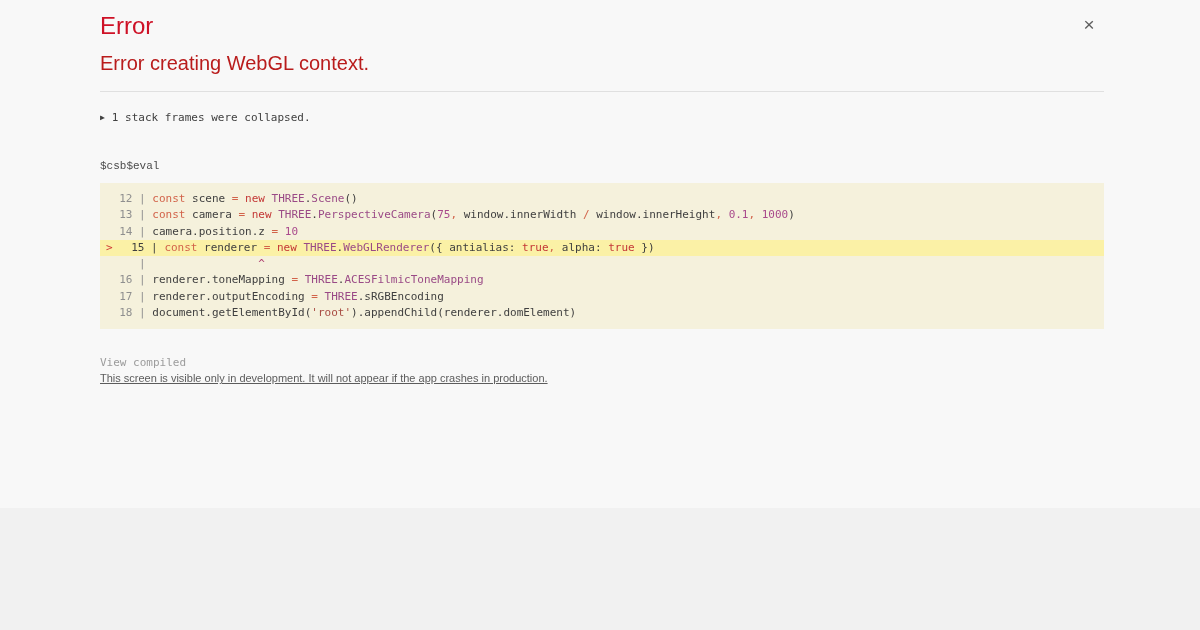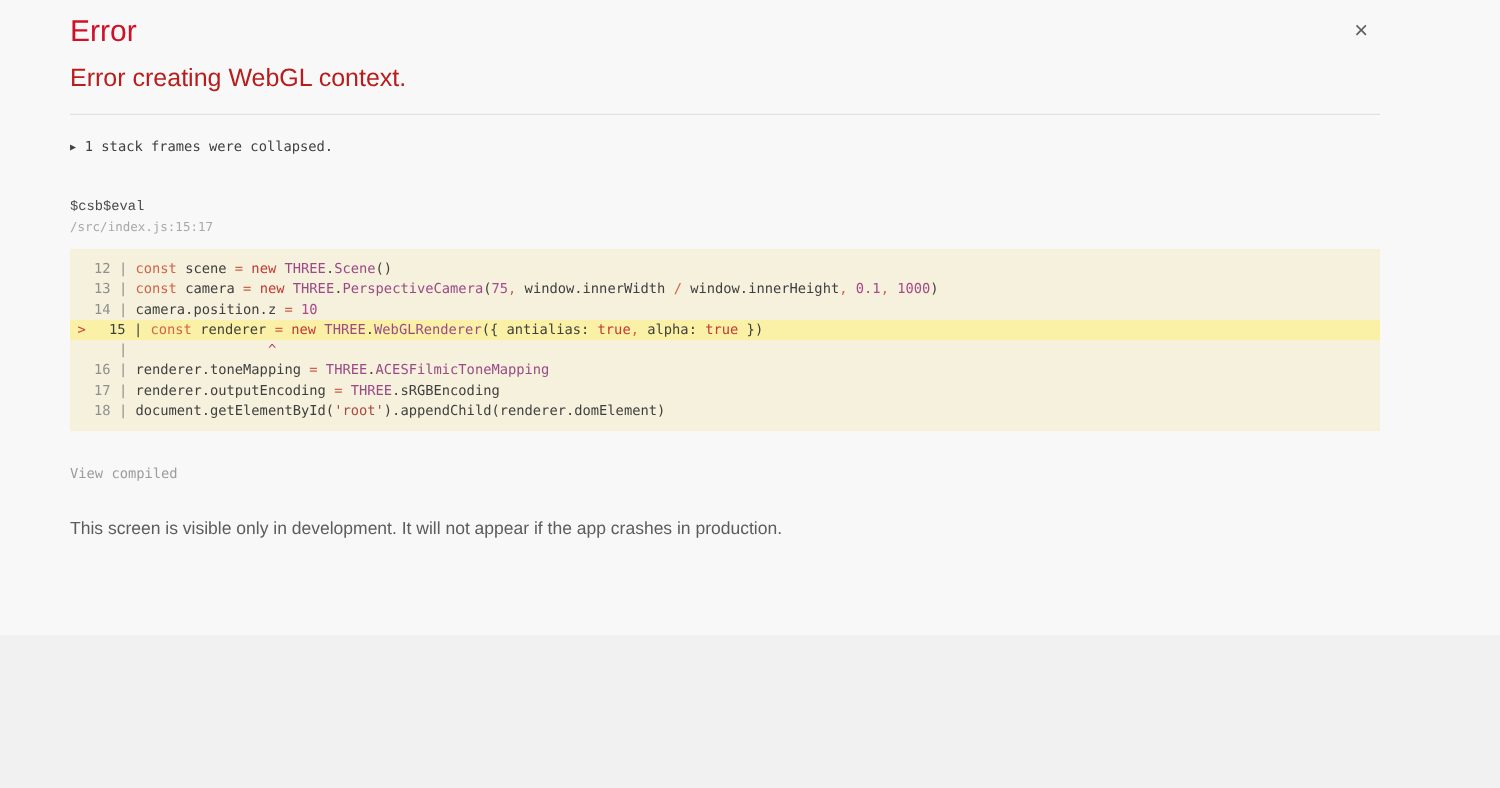--- a/index.html
+++ b/index.html
@@ -4,21 +4,21 @@
 <style>
   * { margin: 0; padding: 0; box-sizing: border-box; }
   html, body { width: 1200px; height: 630px; overflow: hidden; }
   body { background: #f1f1f1; font-family: "Liberation Sans", sans-serif; }
 
   .overlay {
     position: relative;
     width: 1200px;
     height: 508px;
     background: #f8f8f8;
-    padding: 12px 96px 0 56px;
+    padding: 12px 96px 0 100px;
   }
   .page-below { width: 1200px; height: 122px; background: #f1f1f1; }
 
   .title {
     color: #ce1126;
     font-size: 24px;
     line-height: 28px;
     font-weight: 500;
     font-family: "Liberation Sans", sans-serif;
   }
@@ -110,44 +110,43 @@
   .view-compiled {
     display: inline-block;
     margin-top: 27px;
     font-family: "DejaVu Sans Mono", monospace;
     font-size: 11px;
     line-height: 13px;
     color: #9c9c9c;
     cursor: pointer;
   }
   .footer {
-    margin-top: 27px;
     font-family: "Liberation Sans", sans-serif;
-    font-size: 14px;
+    font-size: 11px;
     line-height: 16.5px;
     color: #5c5c5c;
+    text-decoration: underline;
   }
 </style>
 </head>
 <body>
 
 <div class="overlay">
 
   <div class="title">Error</div>
 
   <button class="close-btn">×</button>
 
   <div class="message">Error creating WebGL context.</div>
 
   <hr class="divider">
 
   <button class="collapsed-row collapsed-top"><span class="tri">▶</span><span>1 stack frames were collapsed.</span></button>
 
   <div class="frame-fn">$csb$eval</div>
-  <div class="frame-loc">/src/index.js:15:17</div>
 
   <div class="code-block"><div class="code-line"><span class="tok-gut">  12 | </span><span class="tok-kw1">const</span><span class="tok-txt"> scene </span><span class="tok-kw1">=</span><span class="tok-txt"> </span><span class="tok-kw2">new</span><span class="tok-txt"> </span><span class="tok-cap">THREE</span><span class="tok-txt">.</span><span class="tok-cap">Scene</span><span class="tok-txt">()</span></div><div class="code-line"><span class="tok-gut">  13 | </span><span class="tok-kw1">const</span><span class="tok-txt"> camera </span><span class="tok-kw1">=</span><span class="tok-txt"> </span><span class="tok-kw2">new</span><span class="tok-txt"> </span><span class="tok-cap">THREE</span><span class="tok-txt">.</span><span class="tok-cap">PerspectiveCamera</span><span class="tok-txt">(</span><span class="tok-num">75</span><span class="tok-kw1">,</span><span class="tok-txt"> window.innerWidth </span><span class="tok-kw1">/</span><span class="tok-txt"> window.innerHeight</span><span class="tok-kw1">,</span><span class="tok-txt"> </span><span class="tok-num">0.1</span><span class="tok-kw1">,</span><span class="tok-txt"> </span><span class="tok-num">1000</span><span class="tok-txt">)</span></div><div class="code-line"><span class="tok-gut">  14 | </span><span class="tok-txt">camera.position.z </span><span class="tok-kw1">=</span><span class="tok-txt"> </span><span class="tok-num">10</span></div><div class="code-line hl"><span class="tok-mark">&gt;</span><span class="tok-gutHl"> 15 | </span><span class="tok-kw1">const</span><span class="tok-txt"> renderer </span><span class="tok-kw1">=</span><span class="tok-txt"> </span><span class="tok-kw2">new</span><span class="tok-txt"> </span><span class="tok-cap">THREE</span><span class="tok-txt">.</span><span class="tok-cap">WebGLRenderer</span><span class="tok-txt">({ antialias: </span><span class="tok-kw2">true</span><span class="tok-kw1">,</span><span class="tok-txt"> alpha: </span><span class="tok-kw2">true</span><span class="tok-txt"> })</span></div><div class="code-line"><span class="tok-gut">     | </span><span class="tok-txt">                </span><span class="tok-caret">^</span></div><div class="code-line"><span class="tok-gut">  16 | </span><span class="tok-txt">renderer.toneMapping </span><span class="tok-kw1">=</span><span class="tok-txt"> </span><span class="tok-cap">THREE</span><span class="tok-txt">.</span><span class="tok-cap">ACESFilmicToneMapping</span></div><div class="code-line"><span class="tok-gut">  17 | </span><span class="tok-txt">renderer.outputEncoding </span><span class="tok-kw1">=</span><span class="tok-txt"> </span><span class="tok-cap">THREE</span><span class="tok-txt">.sRGBEncoding</span></div><div class="code-line"><span class="tok-gut">  18 | </span><span class="tok-txt">document.getElementById(</span><span class="tok-str">'root'</span><span class="tok-txt">).appendChild(renderer.domElement)</span></div></div>
 
   <span class="view-compiled">View compiled</span>
 
 
   <div class="footer">
       <div>This screen is visible only in development. It will not appear if the app crashes in production.</div>
     </div>
 

